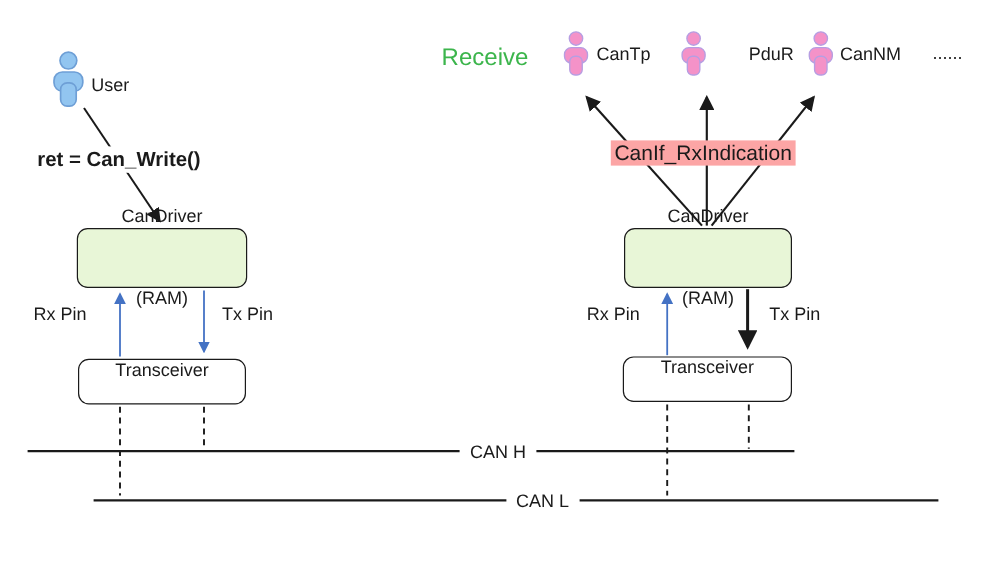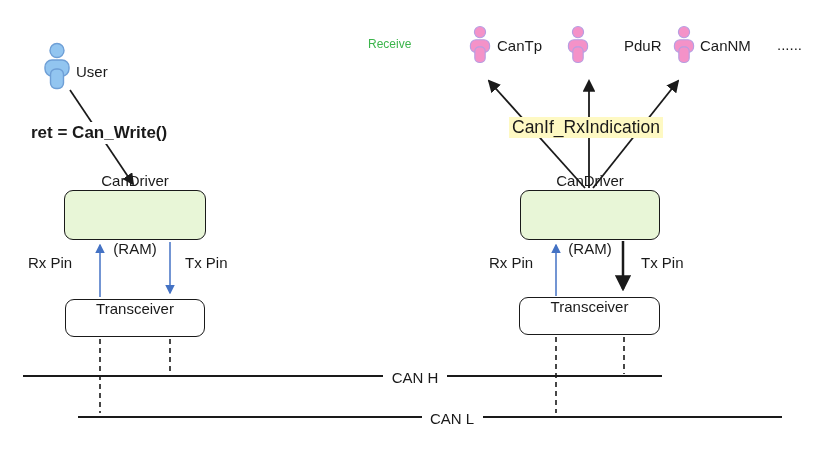--- a/index.html
+++ b/index.html
@@ -8,28 +8,28 @@
     width: 838px;
     height: 470px;
     background: #ffffff;
     font-family: "Liberation Sans", "DejaVu Sans", sans-serif;
     color: var(--black, #1a1a1a);
     overflow: hidden;
   }
   #arrow-layer { position: absolute; left: 0; top: 0; z-index: 1; }
   .abs { position: absolute; z-index: 2; }
   .label { font-size: 15px; color: var(--black, #1a1a1a); white-space: nowrap; }
-  .green-label { font-size: 12px; color: var(--green-text, #3cb54c); white-space: nowrap; }
+  .green-label { font-size: 20px; color: var(--green-text, #3cb54c); white-space: nowrap; }
   .code-label {
     font-size: 17px; font-weight: bold; white-space: nowrap;
     background: #ffffff; padding: 1px 3px;
   }
   .callback-label {
     font-size: 17.5px; white-space: nowrap;
-    background: #fef9c3; padding: 0 3px;
+    background: #fca5a5; padding: 0 3px;
   }
   .driver-box {
     box-sizing: border-box;
     background: var(--box-fill, #e8f6d7);
     border: 1.6px solid var(--box-border, #1a1a1a);
     border-radius: 9px;
     display: flex; flex-direction: column;
     align-items: center; justify-content: center;
     font-size: 15px; line-height: 1.35; text-align: center; gap: 48px;
   }

